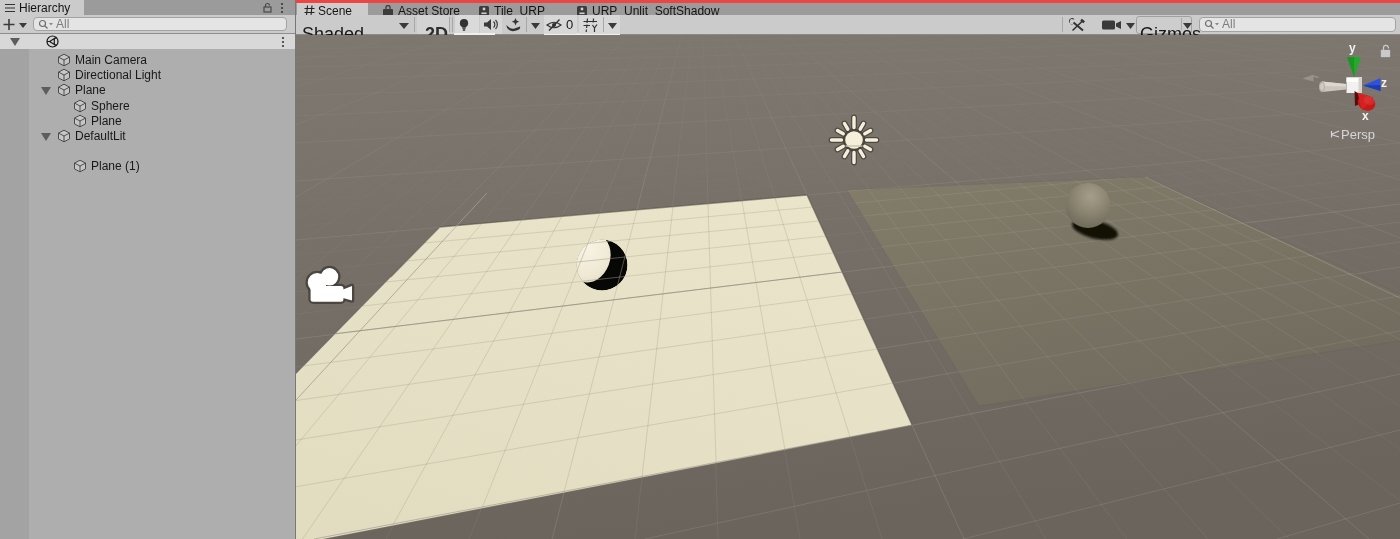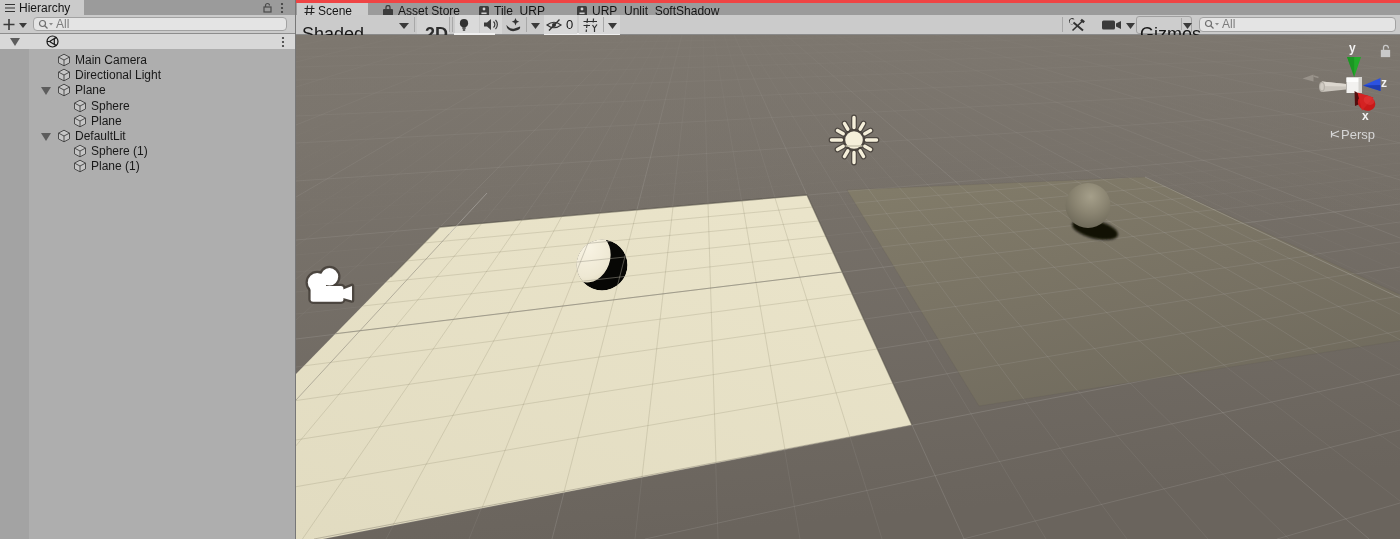--- a/index.html
+++ b/index.html
@@ -145,29 +145,20 @@
           <svg class="abs" style="left:41px;top:5px" width="10" height="8" viewBox="0 0 10 8">
             <path d="M0 0h10L5 8z" fill="#5d5d5d"></path>
           </svg>
           <svg class="abs" style="left:57px;top:1px" width="14" height="14" viewBox="0 0 14 14">
 <g fill="#c6c6c6" stroke="#3f3f3f" stroke-width="0.9" stroke-linejoin="round">
 <path d="M7 1.2 L12.5 4.1 L12.5 9.9 L7 12.8 L1.5 9.9 L1.5 4.1 Z"></path>
 <path d="M1.5 4.1 L7 7 L12.5 4.1 M7 7 L7 12.8" fill="none"></path>
 </g>
           </svg>
           <span class="tlabel" style="left:75px">DefaultLit</span>
-        </div>
-<div class="trow" style="top:94px">
-          <svg class="abs" style="left:73px;top:1px" width="14" height="14" viewBox="0 0 14 14">
-<g fill="#c6c6c6" stroke="#3f3f3f" stroke-width="0.9" stroke-linejoin="round">
-<path d="M7 1.2 L12.5 4.1 L12.5 9.9 L7 12.8 L1.5 9.9 L1.5 4.1 Z"></path>
-<path d="M1.5 4.1 L7 7 L12.5 4.1 M7 7 L7 12.8" fill="none"></path>
-</g>
-          </svg>
-          <span class="tlabel" style="left:91px">Sphere (1)</span>
         </div>
 <div class="trow" style="top:109px">
           <svg class="abs" style="left:73px;top:1px" width="14" height="14" viewBox="0 0 14 14">
 <g fill="#c6c6c6" stroke="#3f3f3f" stroke-width="0.9" stroke-linejoin="round">
 <path d="M7 1.2 L12.5 4.1 L12.5 9.9 L7 12.8 L1.5 9.9 L1.5 4.1 Z"></path>
 <path d="M1.5 4.1 L7 7 L12.5 4.1 M7 7 L7 12.8" fill="none"></path>
 </g>
           </svg>
           <span class="tlabel" style="left:91px">Plane (1)</span>
         </div>

